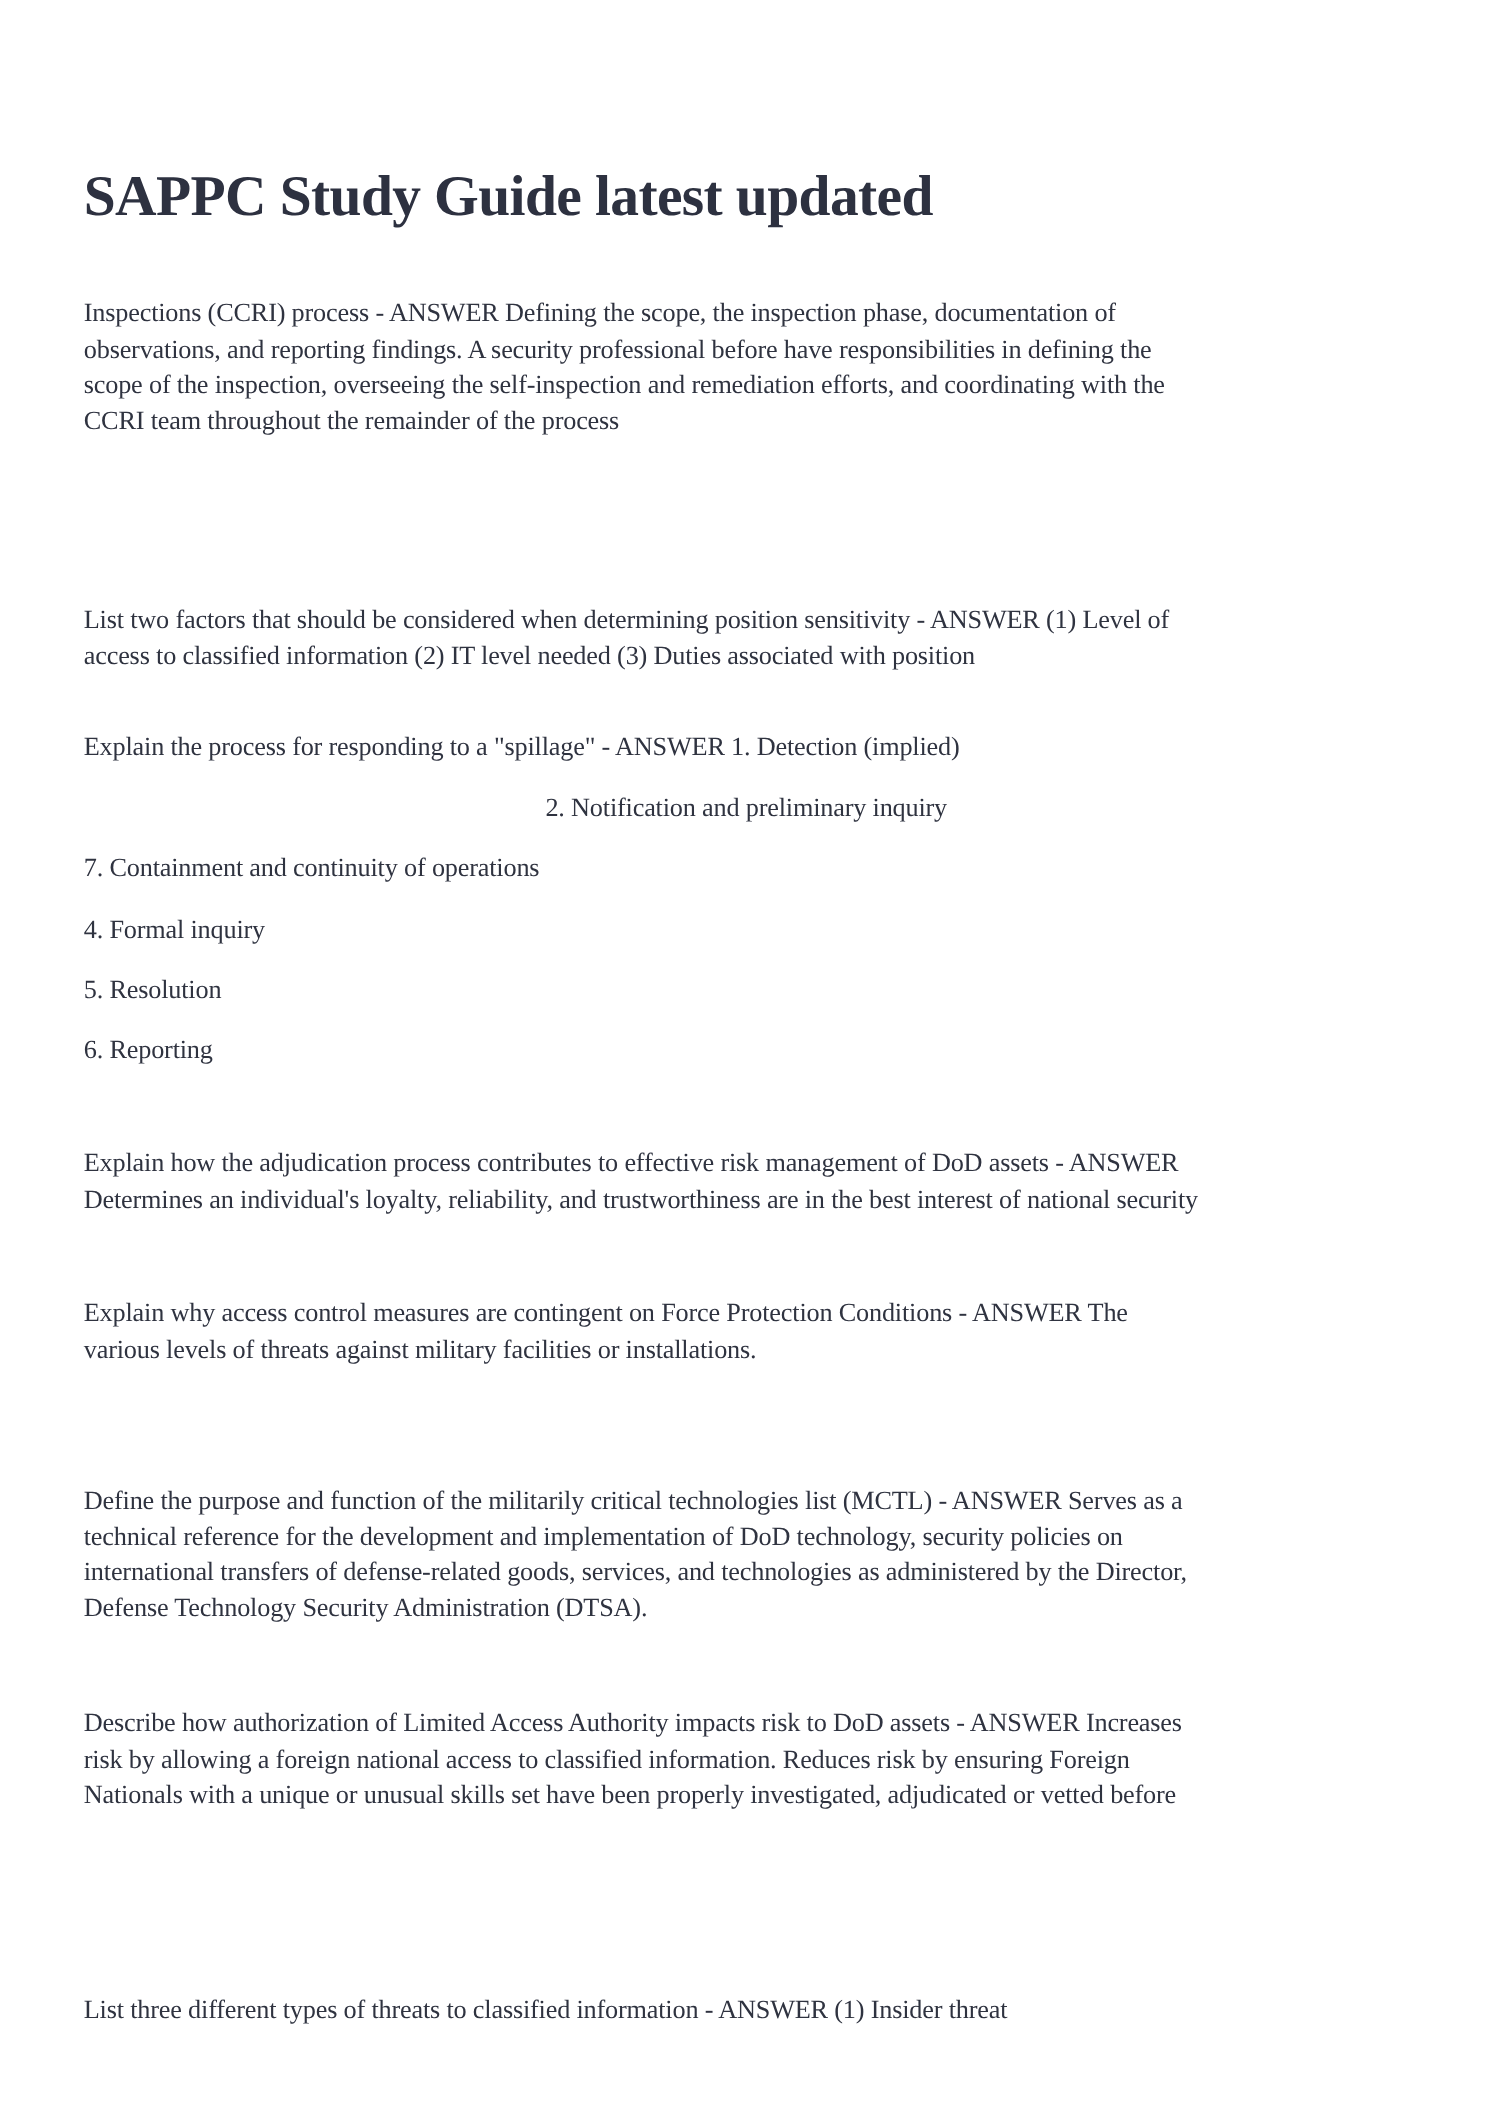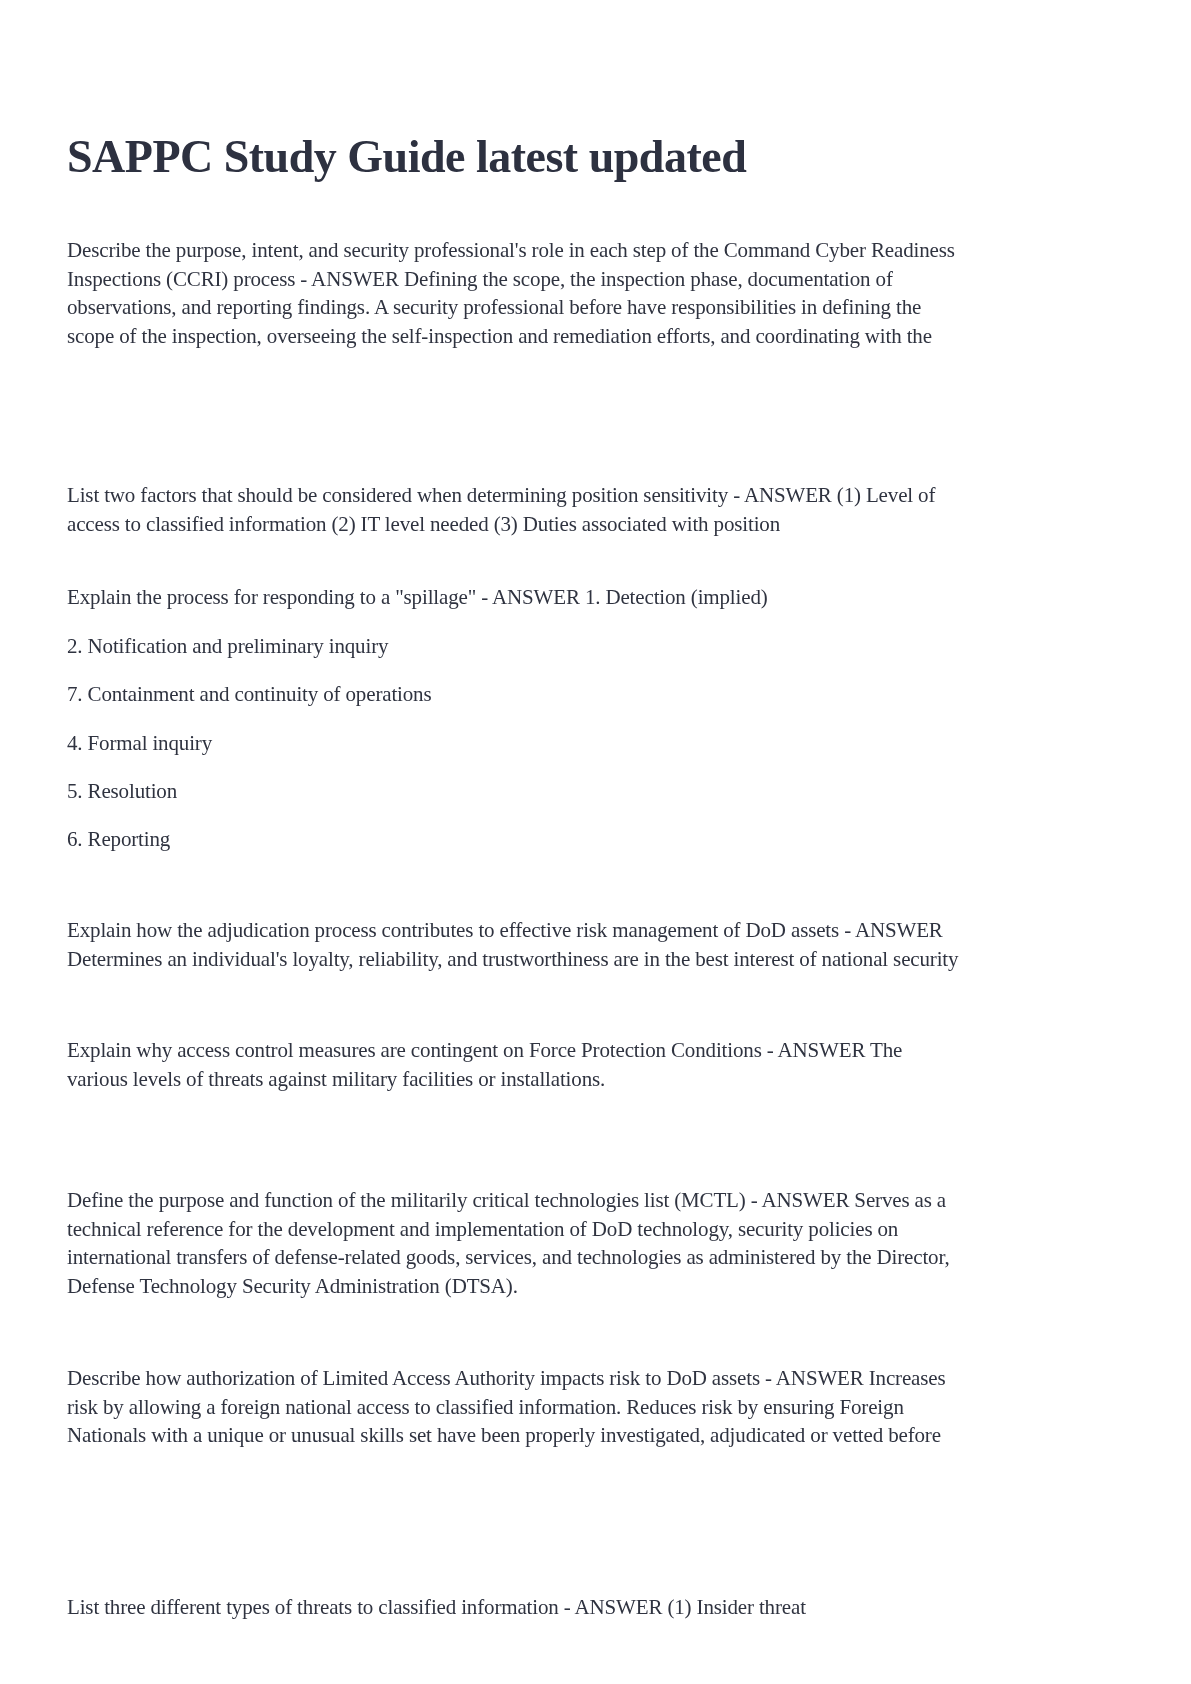--- a/index.html
+++ b/index.html
@@ -48,35 +48,35 @@
     }
   </style>
 </head>
 <body>
 
 <div class="page">
 
   <h1 class="title">SAPPC Study Guide latest updated</h1>
 
   <p class="block" style="top:236px;">
-    <span class="line">Describe the purpose, intent, and security professional's role in each step of the Command Cyber Readiness</span>
     <span class="line">Inspections (CCRI) process - ANSWER Defining the scope, the inspection phase, documentation of</span>
     <span class="line">observations, and reporting findings. A security professional before have responsibilities in defining the</span>
     <span class="line">scope of the inspection, overseeing the self-inspection and remediation efforts, and coordinating with the</span>
+    <span class="line">CCRI team throughout the remainder of the process</span>
   </p>
 
   <p class="block" style="top:481px;">
     <span class="line">List two factors that should be considered when determining position sensitivity - ANSWER (1) Level of</span>
     <span class="line">access to classified information (2) IT level needed (3) Duties associated with position</span>
   </p>
 
   <p class="block" style="top:583px;">
     <span class="line">Explain the process for responding to a "spillage" - ANSWER 1. Detection (implied)</span>
   </p>
-  <p class="block" style="top:632px;">2. Notification and preliminary inquiry</p>
+  <p class="block" style="top:632px;text-align:center;">2. Notification and preliminary inquiry</p>
   <p class="block" style="top:680px;">7. Containment and continuity of operations</p>
   <p class="block" style="top:729px;">4. Formal inquiry</p>
   <p class="block" style="top:777px;">5. Resolution</p>
   <p class="block" style="top:825px;">6. Reporting</p>
 
   <p class="block" style="top:916px;">
     <span class="line">Explain how the adjudication process contributes to effective risk management of DoD assets - ANSWER</span>
     <span class="line">Determines an individual's loyalty, reliability, and trustworthiness are in the best interest of national security</span>
   </p>
 

